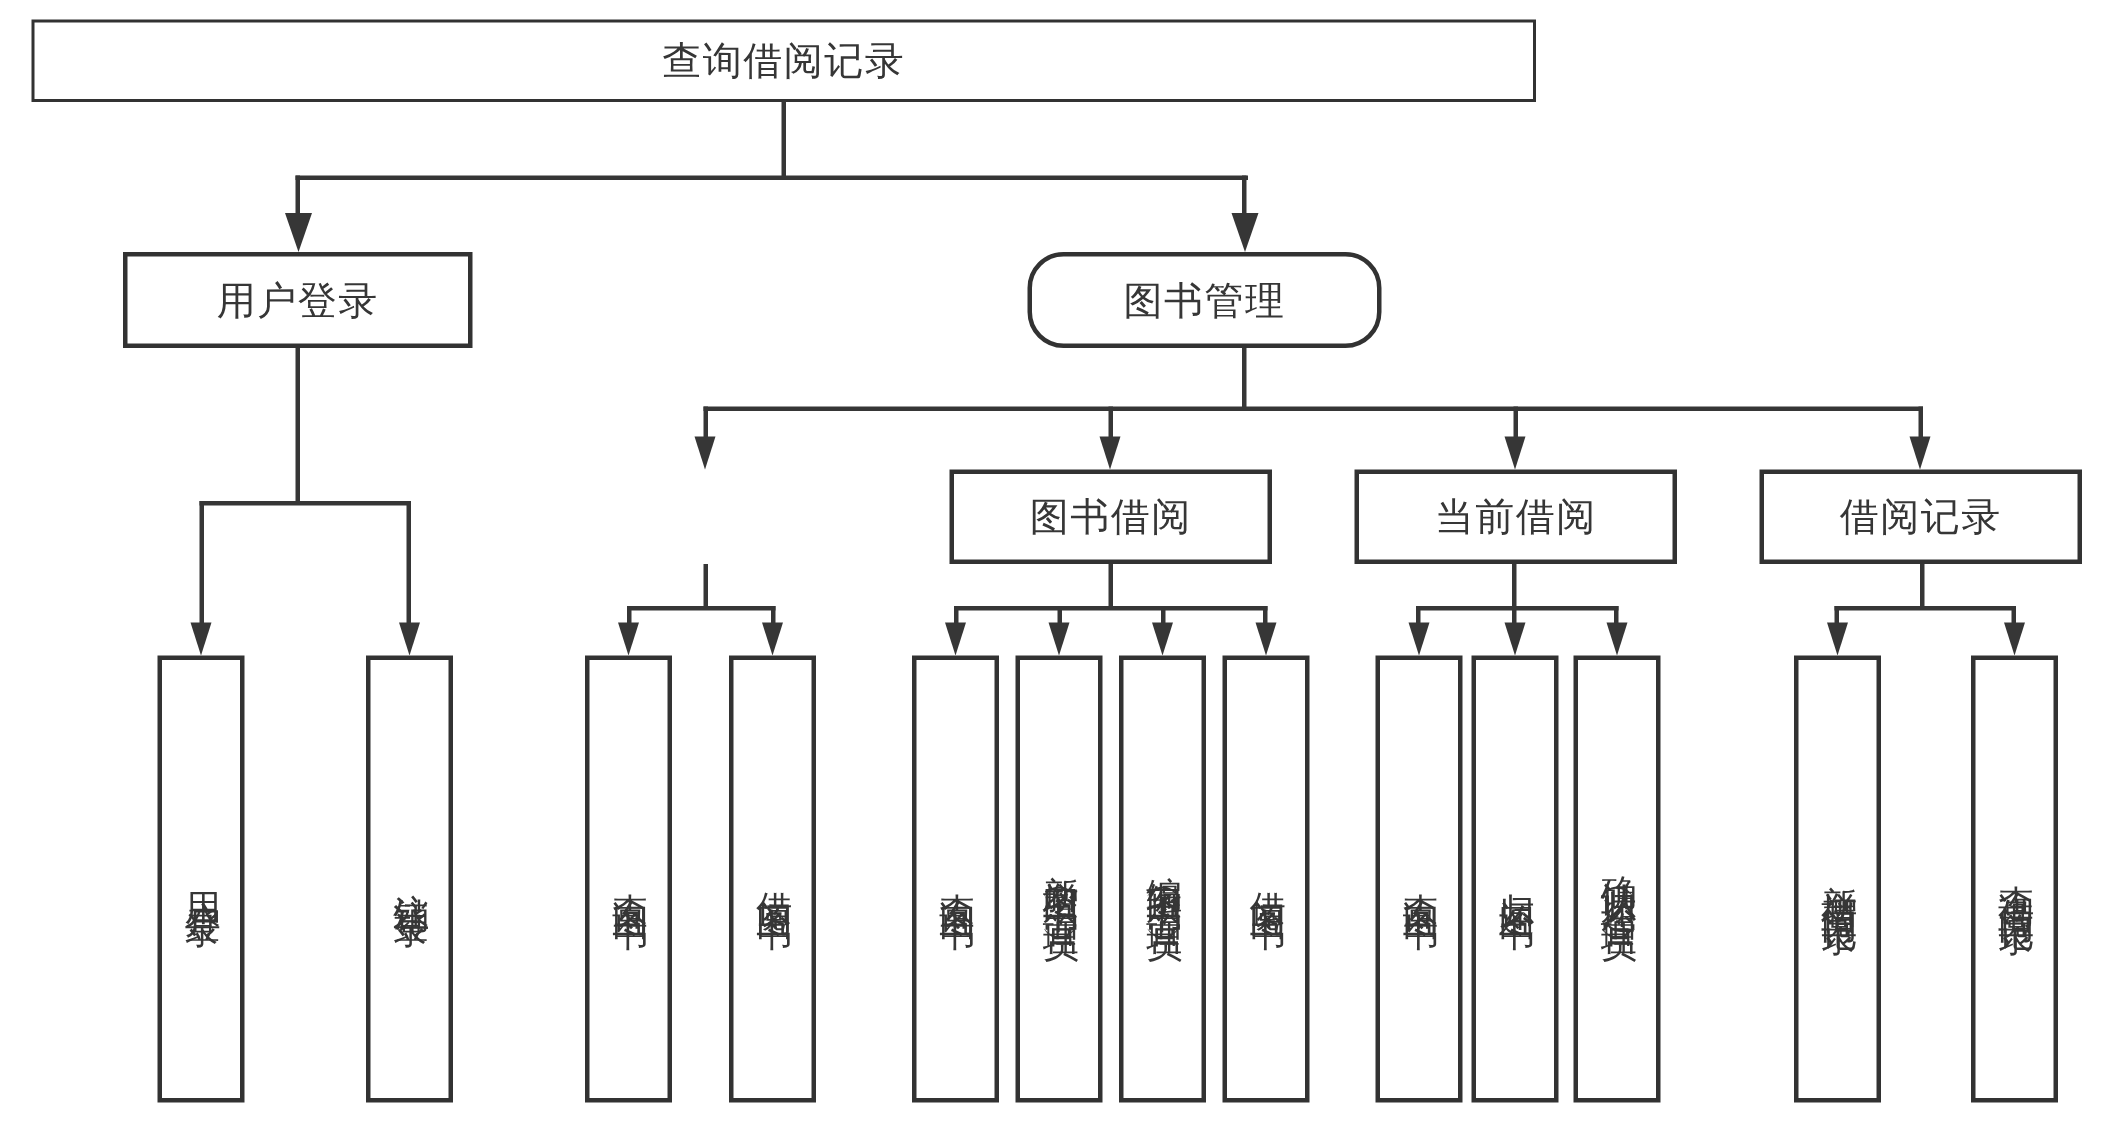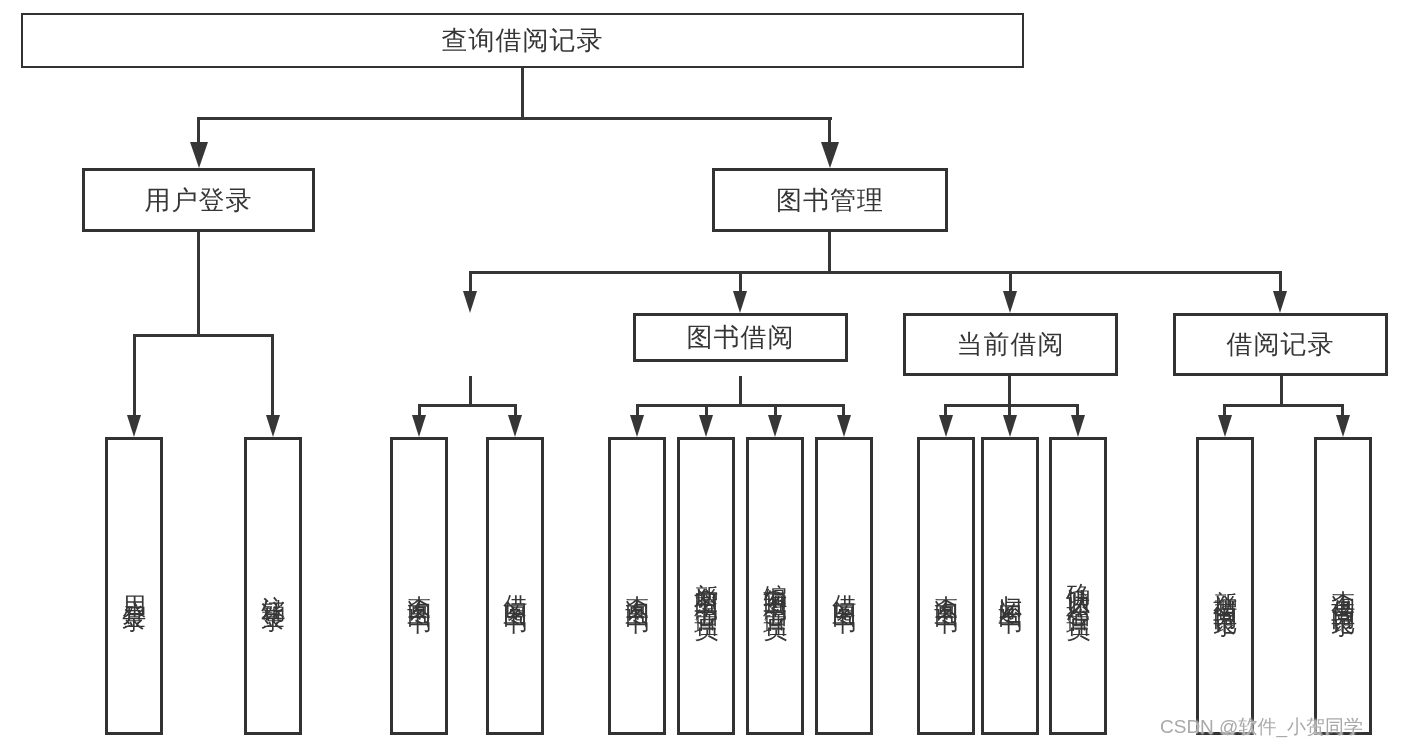--- a/index.html
+++ b/index.html
@@ -42,21 +42,21 @@
   <div>
     <div class="ln" style="left:521px;top:67px;width:3px;height:51px;"></div>
     <div class="ln" style="left:197px;top:117px;width:635px;height:3px;"></div>
     <div class="ln" style="left:197px;top:117px;width:3px;height:28px;"></div>
     <div class="arr big" style="left:190px;top:142px;"></div>
     <div class="ln" style="left:828px;top:117px;width:3px;height:28px;"></div>
     <div class="arr big" style="left:821px;top:142px;"></div>
   </div>
 
   <div class="box hbox" style="left:82px;top:168px;width:233px;height:64px;">用户登录</div>
-  <div class="box hbox" style="left:712px;top:168px;width:236px;height:64px;">图书管理</div>
+  <div class="box hbox" style="left:685px;top:168px;width:236px;height:64px;border-radius:24px;">图书管理</div>
 
   <div>
     <div class="ln" style="left:197px;top:232px;width:3px;height:104px;"></div>
     <div class="ln" style="left:133px;top:334px;width:141px;height:3px;"></div>
     <div class="ln" style="left:133px;top:334px;width:3px;height:84px;"></div>
     <div class="arr" style="left:127px;top:415px;"></div>
     <div class="ln" style="left:271px;top:334px;width:3px;height:84px;"></div>
     <div class="arr" style="left:266px;top:415px;"></div>
   </div>
 
@@ -66,21 +66,21 @@
     <div class="ln" style="left:469px;top:271px;width:3px;height:22px;"></div>
     <div class="arr" style="left:463px;top:291px;"></div>
     <div class="ln" style="left:739px;top:271px;width:3px;height:22px;"></div>
     <div class="arr" style="left:733px;top:291px;"></div>
     <div class="ln" style="left:1009px;top:271px;width:3px;height:22px;"></div>
     <div class="arr" style="left:1003px;top:291px;"></div>
     <div class="ln" style="left:1279px;top:271px;width:3px;height:22px;"></div>
     <div class="arr" style="left:1273px;top:291px;"></div>
   </div>
 
-  <div class="box hbox" style="left:633px;top:313px;width:215px;height:49px;text-align:center;">图书借阅</div>
+  <div class="box hbox" style="left:633px;top:313px;width:215px;height:63px;text-align:center;">图书借阅</div>
   <div class="box hbox" style="left:903px;top:313px;width:215px;height:63px;">当前借阅</div>
   <div class="box hbox" style="left:1173px;top:313px;width:215px;height:63px;">借阅记录</div>
 
   <div>
     <div class="ln" style="left:469px;top:376px;width:3px;height:30px;"></div>
     <div class="ln" style="left:418px;top:404px;width:99px;height:3px;"></div>
     <div class="ln" style="left:418px;top:404px;width:3px;height:13px;"></div>
     <div class="arr" style="left:412px;top:415px;"></div>
     <div class="ln" style="left:514px;top:404px;width:3px;height:13px;"></div>
     <div class="arr" style="left:508px;top:415px;"></div>
@@ -130,15 +130,14 @@
   <div class="box vbox" style="left:746px;top:437px;width:58px;height:298px;">编辑图书（管理员）</div>
   <div class="box vbox" style="left:815px;top:437px;width:58px;height:298px;">借阅图书</div>
 
   <div class="box vbox" style="left:917px;top:437px;width:58px;height:298px;">查询图书</div>
   <div class="box vbox" style="left:981px;top:437px;width:58px;height:298px;">归还图书</div>
   <div class="box vbox" style="left:1049px;top:437px;width:58px;height:298px;">确认归还（管理员）</div>
 
   <div class="box vbox" style="left:1196px;top:437px;width:58px;height:298px;">新增借阅记录</div>
   <div class="box vbox" style="left:1314px;top:437px;width:58px;height:298px;">查询借阅记录</div>
 
-  <div class="wm">CSDN @软件_小贺同学</div>
 
 </div>
 
 </body></html>

